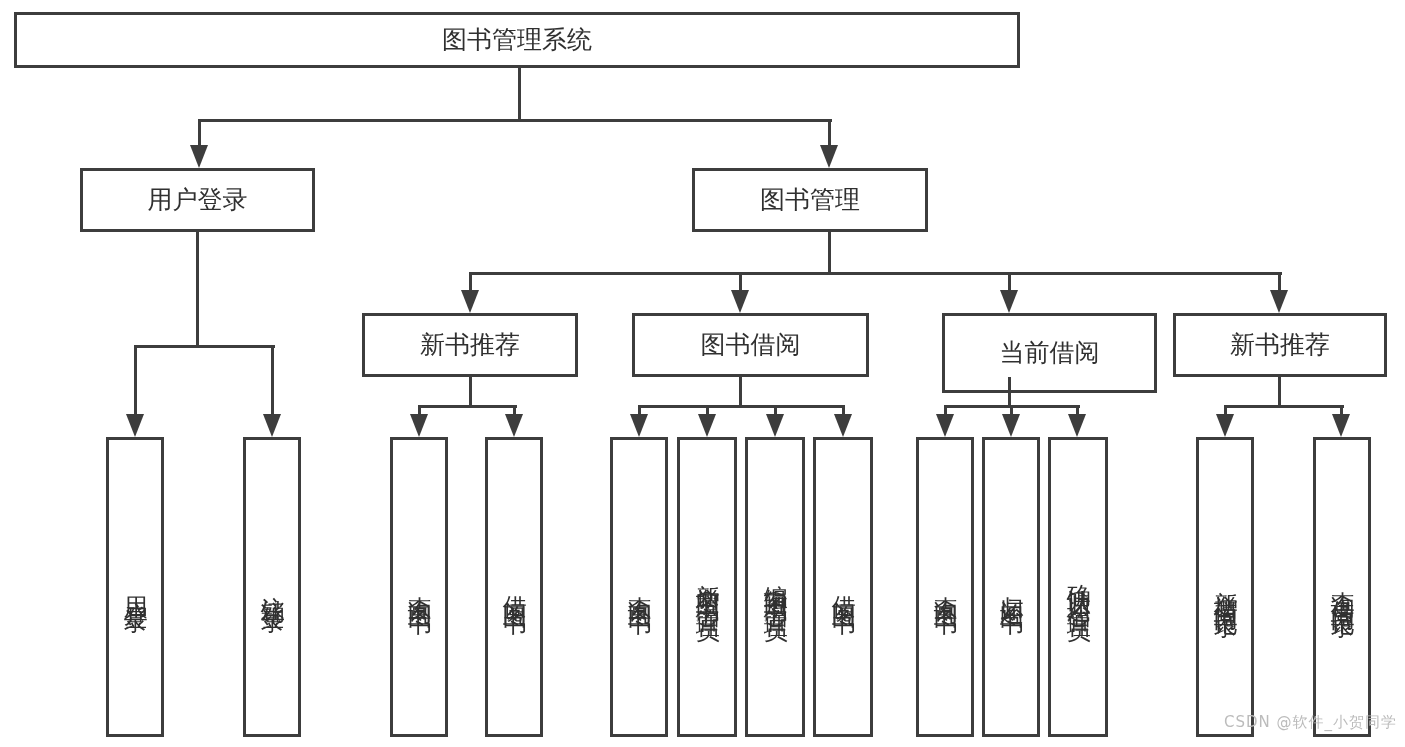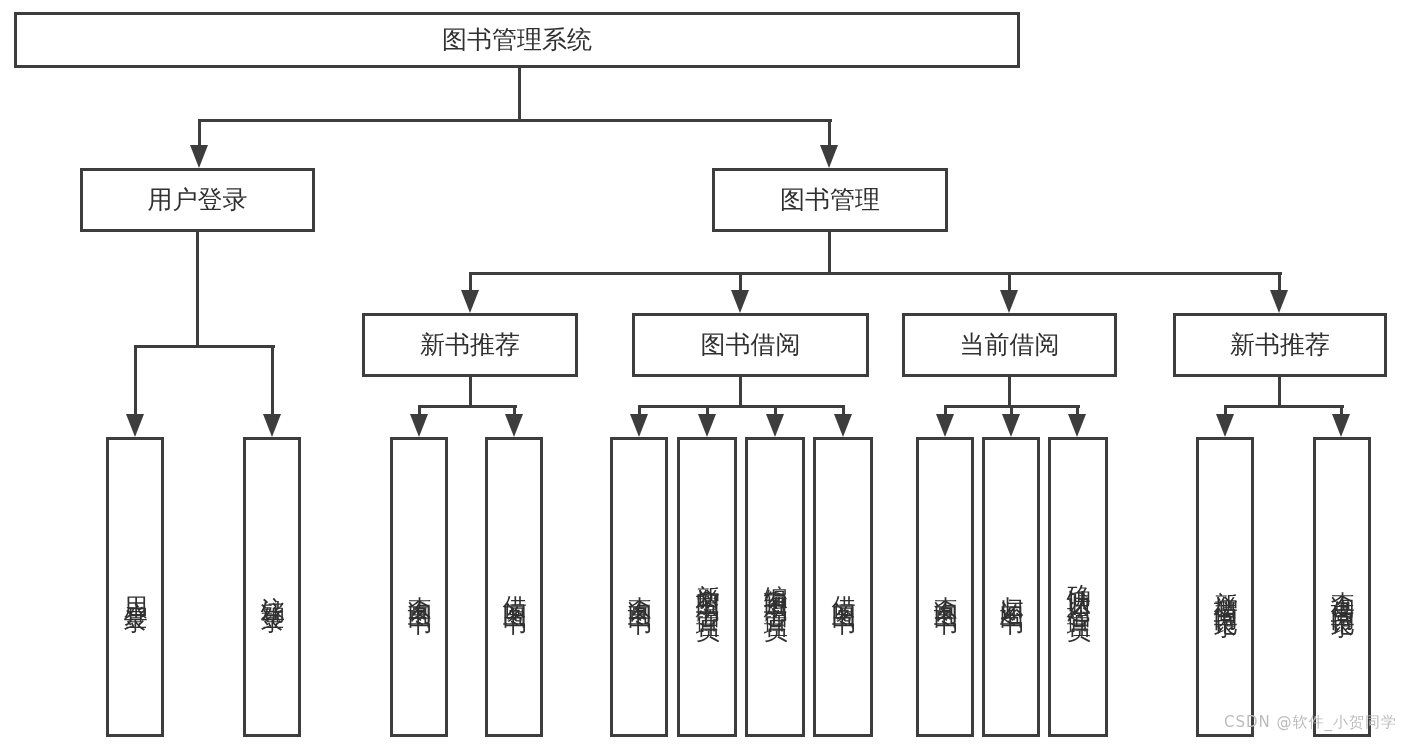--- a/index.html
+++ b/index.html
@@ -43,33 +43,33 @@
 <div class="stage">
 
   <div class="box" style="left:14px;top:12px;width:1006px;height:56px">
     <span>图书管理系统</span>
   </div>
 
   <div class="box" style="left:80px;top:168px;width:235px;height:64px">
     <span>用户登录</span>
   </div>
 
-  <div class="box" style="left:712px;top:168px;width:236px;height:64px">
+  <div class="box" style="left:692px;top:168px;width:236px;height:64px">
     <span>图书管理</span>
   </div>
 
   <div class="box" style="left:362px;top:313px;width:216px;height:64px">
     <span>新书推荐</span>
   </div>
 
   <div class="box" style="left:632px;top:313px;width:237px;height:64px">
     <span>图书借阅</span>
   </div>
 
-  <div class="box" style="left:902px;top:313px;width:215px;height:64px">
+  <div class="box" style="left:942px;top:313px;width:215px;height:80px">
     <span>当前借阅</span>
   </div>
 
   <div class="box" style="left:1173px;top:313px;width:214px;height:64px">
     <span>新书推荐</span>
   </div>
 
   <div class="box vert" style="left:106px;top:437px;width:58px;height:300px">
     <span>用户登录</span>
   </div>

